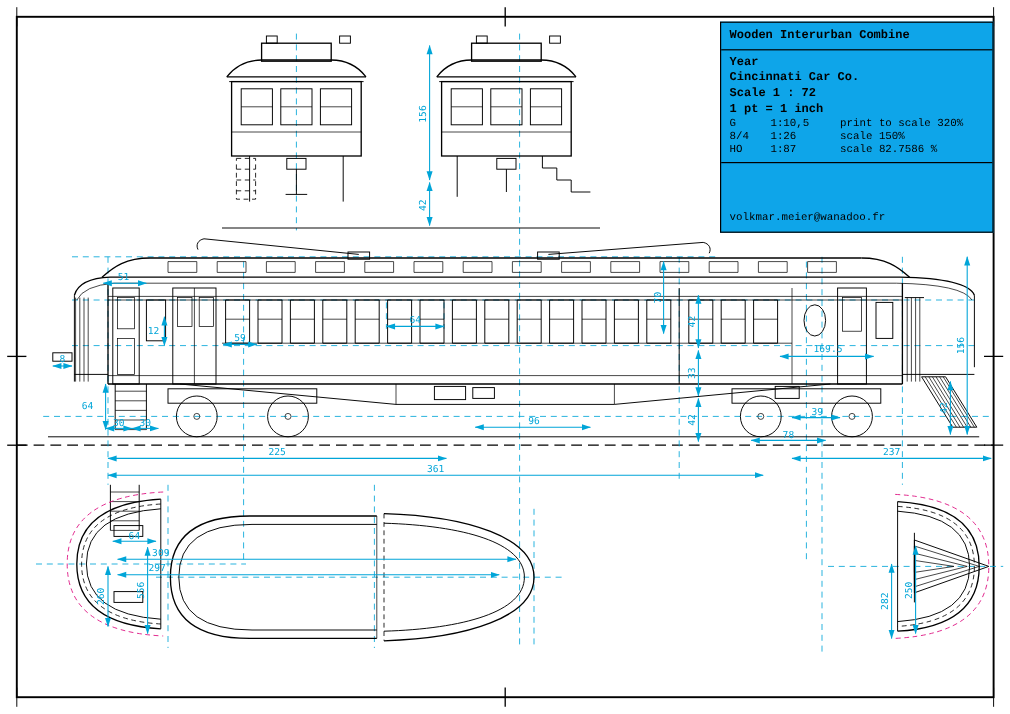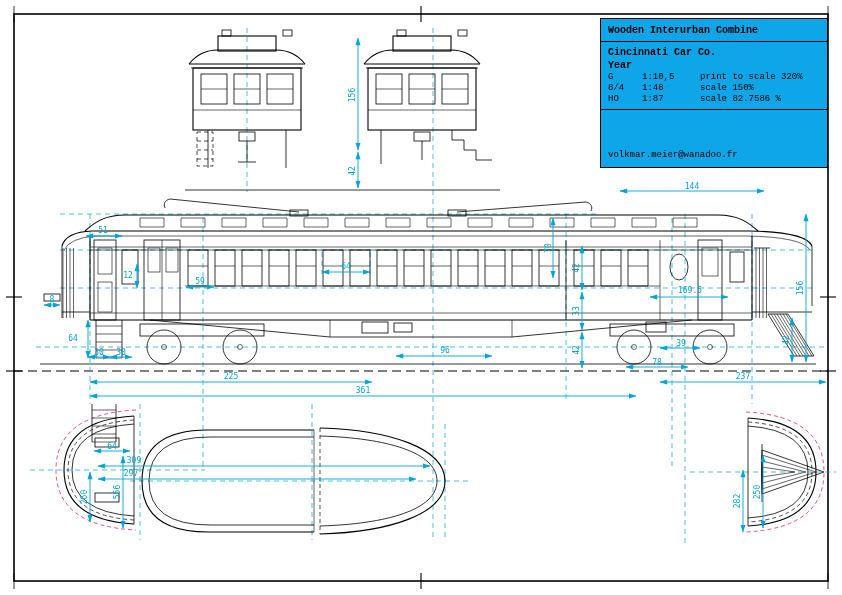--- a/index.html
+++ b/index.html
@@ -331,30 +331,32 @@
     <text class="dimtext" x="84" y="500" transform="rotate(-90 84 497)">260</text>
     <text class="dimtext" x="117" y="495" transform="rotate(-90 117 492)">556</text>
     <text class="dimtext" x="737" y="504" transform="rotate(-90 737 501)">282</text>
     <text class="dimtext" x="757" y="495" transform="rotate(-90 757 492)">250</text>
   </g>
 </svg>
 
 <div class="titleblock">
   <div class="tb-b">Wooden Interurban Combine</div>
   <div class="tb-sep"></div>
+  <div class="tb-b">Year</div>
   <div class="tb-b">Cincinnati Car Co.</div>
-  <div class="tb-b">Year</div>
+  <div class="tb-b">Scale 1 : 72</div>
+  <div class="tb-b">1 pt = 1 inch</div>
   <div class="tb-row">
     <span>G</span>
     <span>1:10,5</span>
     <span>print to scale 320%</span>
   </div>
   <div class="tb-row">
     <span>8/4</span>
-    <span>1:48</span>
+    <span>1:26</span>
     <span>scale 150%</span>
   </div>
   <div class="tb-row">
     <span>HO</span>
     <span>1:87</span>
     <span>scale 82.7586 %</span>
   </div>
   <div class="tb-sep"></div>
   <div class="tb-s">volkmar.meier@wanadoo.fr</div>
 </div>

